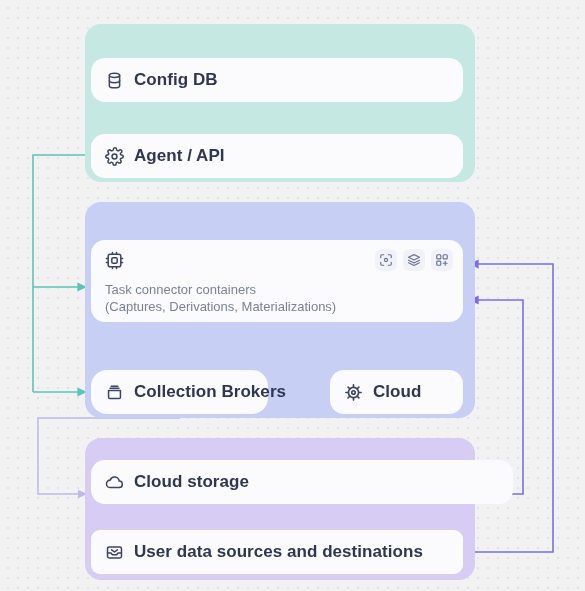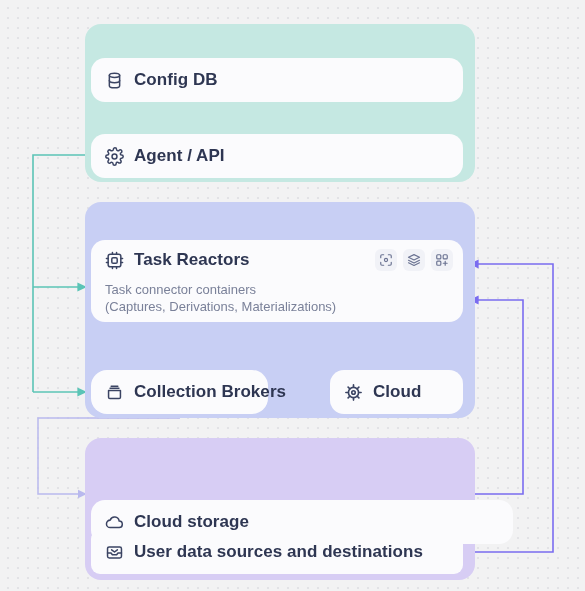--- a/index.html
+++ b/index.html
@@ -105,21 +105,21 @@
   .card-icon svg { display: block; width: 19px; height: 19px; }
 
   
   .c-configdb      { left: 91px; top: 58px;  width: 372px; height: 44px; }
   .c-agentapi      { left: 91px; top: 134px; width: 372px; height: 44px; }
 
   .c-taskreactors  { left: 91px; top: 240px; width: 372px; height: 82px; display: block; padding: 0; }
   .c-brokers       { left: 91px; top: 370px; width: 177px; height: 44px; border-radius: 16px; }
   .c-etcd          { left: 330px; top: 370px; width: 133px; height: 44px; }
 
-  .c-cloud         { left: 91px; top: 500px; width: 422px; height: 44px; }
+  .c-cloud         { left: 91px; top: 460px; width: 422px; height: 44px; }
   .c-userdata      { left: 91px; top: 530px; width: 372px; height: 44px; border-radius: 9px; }
 
   
   .tr-head {
     display: flex;
     align-items: center;
     height: 40px;
     padding: 0 10px 0 14px;
     gap: 10px;
   }
@@ -221,21 +221,20 @@
 
   <div class="card c-taskreactors">
     <div class="tr-head">
       <span class="card-icon">
         <svg viewBox="0 0 24 24" fill="none" stroke="currentColor" stroke-width="1.9" stroke-linecap="round" stroke-linejoin="round">
           <rect x="4" y="4" width="16" height="16" rx="2.6"></rect>
           <rect x="8.6" y="8.6" width="6.8" height="6.8" rx="1.6"></rect>
           <path d="M9.4 1.8v2.2M14.6 1.8v2.2M9.4 20v2.2M14.6 20v2.2M1.8 9.4h2.2M1.8 14.6h2.2M20 9.4h2.2M20 14.6h2.2"></path>
         </svg>
       </span>
-      <span class="card-label">Task Reactors</span>
 
       <div class="tr-actions">
         <span class="tr-btn">
           <svg viewBox="0 0 24 24" fill="none" stroke="currentColor" stroke-width="2" stroke-linecap="round" stroke-linejoin="round">
             <path d="M3 8V5a2 2 0 0 1 2-2h3M16 3h3a2 2 0 0 1 2 2v3M21 16v3a2 2 0 0 1-2 2h-3M8 21H5a2 2 0 0 1-2-2v-3"></path>
             <circle cx="12" cy="12" r="2.7"></circle>
           </svg>
         </span>
         <span class="tr-btn">
           <svg viewBox="0 0 24 24" fill="none" stroke="currentColor" stroke-width="2" stroke-linecap="round" stroke-linejoin="round">

